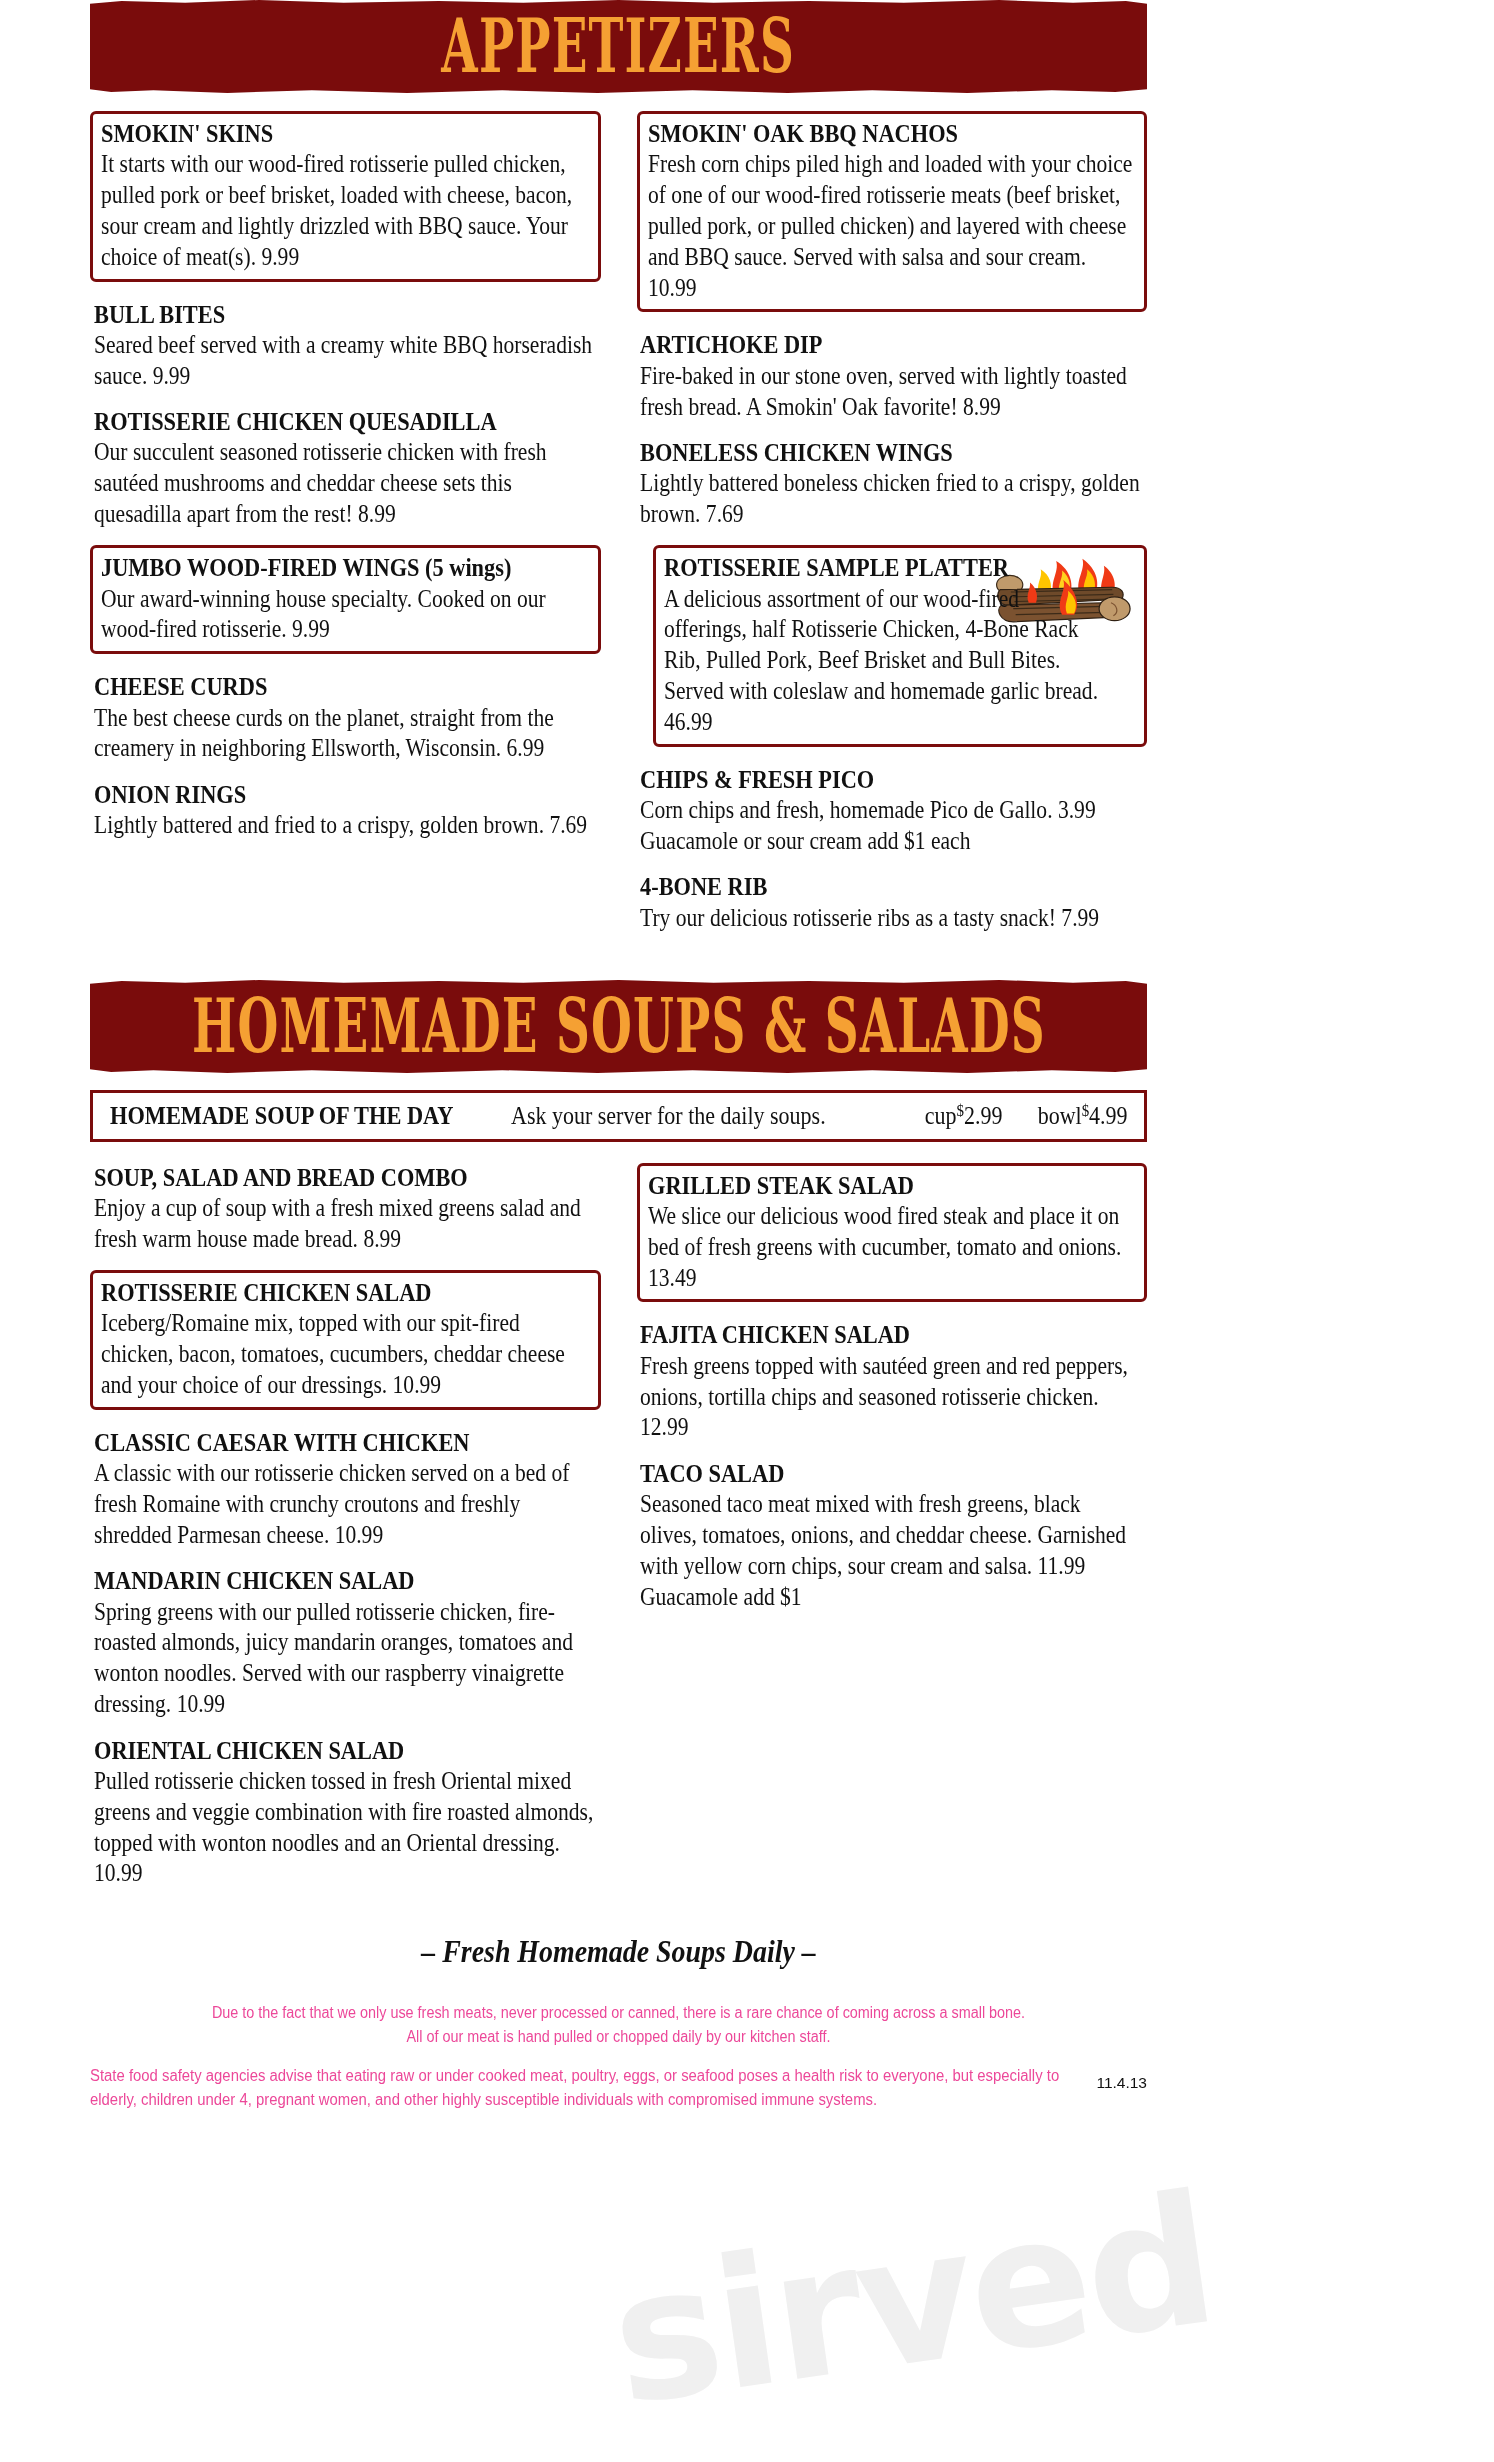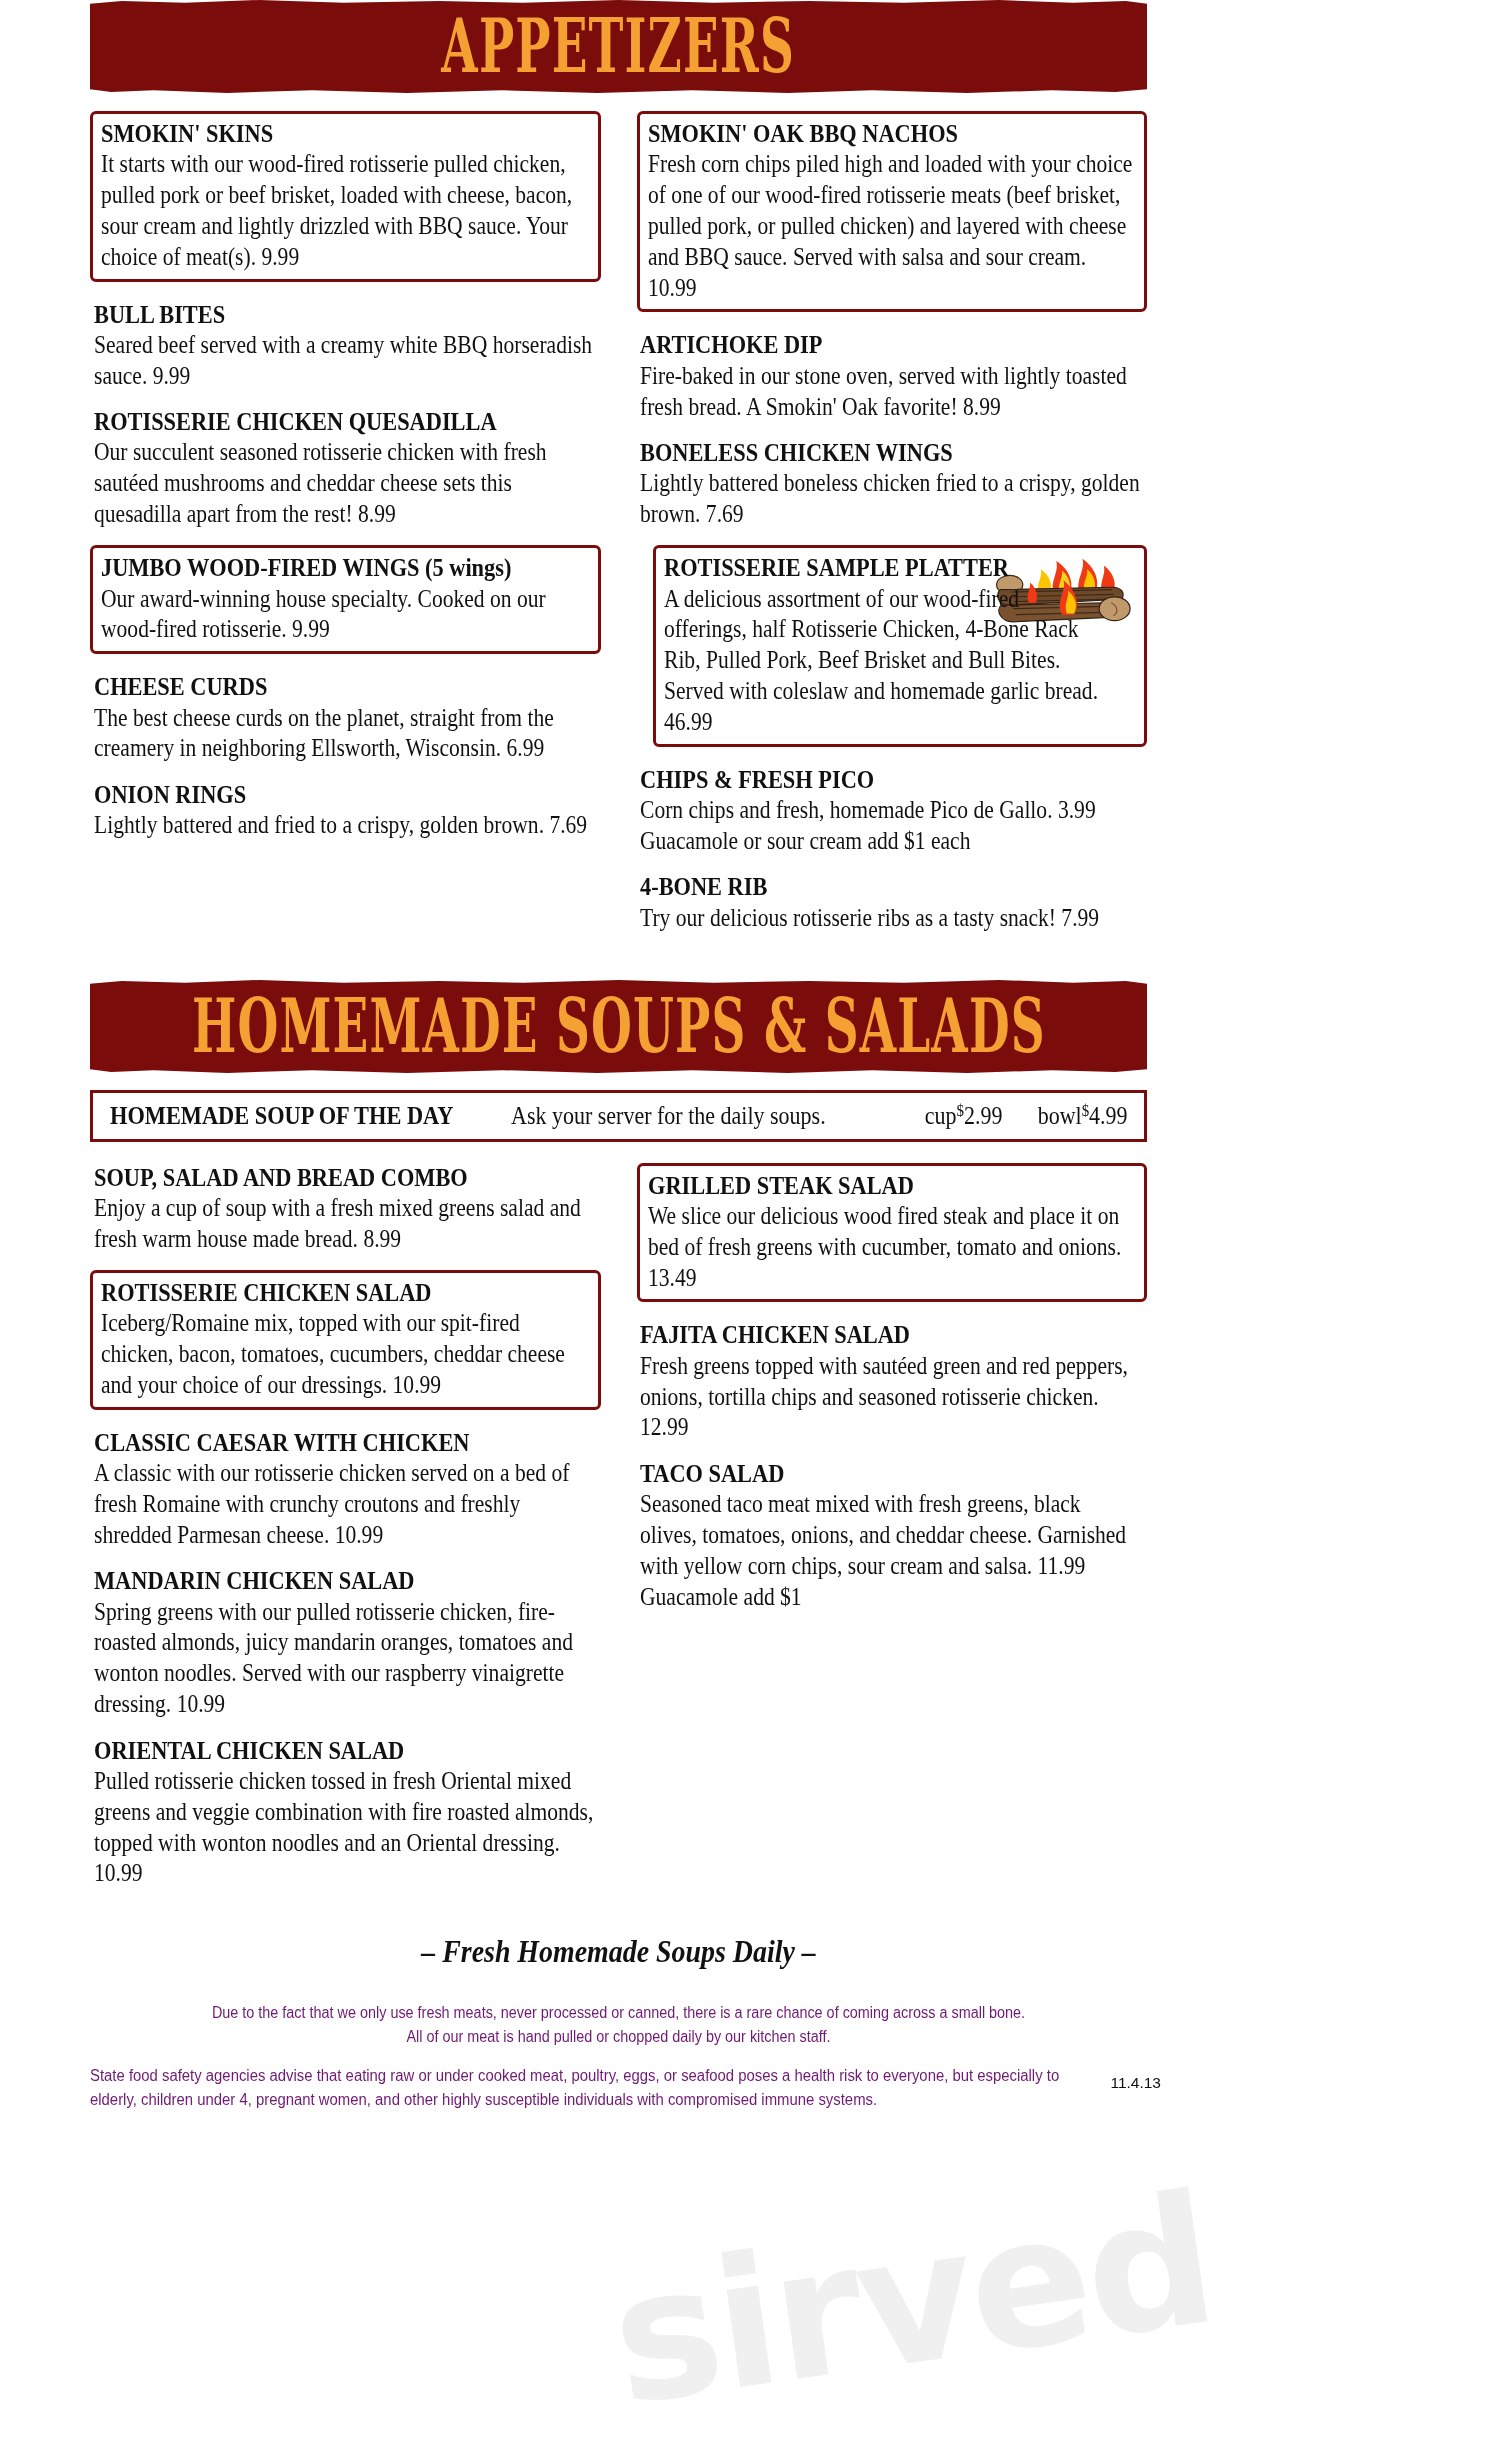--- a/index.html
+++ b/index.html
@@ -174,35 +174,35 @@
     font-weight: 700;
     font-size: 31px;
     margin: 29px 0 0 0;
     transform: scaleX(0.9);
   }
   .disclaimers {
     margin: 31px 90px 0 90px;
     font-family: "Liberation Sans", sans-serif;
     font-size: 16px;
     line-height: 1.5;
-    color: #701a75;
+    color: #ec4899;
   }
   .disclaimer-center {
     text-align: center;
     transform: scaleX(0.9);
   }
   .disclaimer-block {
     margin-top: 15.5px;
     text-align: left;
     transform: scaleX(0.93);
     transform-origin: left top;
   }
   .rev-date {
     position: absolute;
-    right: 76px;
+    right: 90px;
     bottom: 20.3px;
     font-family: "Liberation Sans", sans-serif;
     font-size: 15.5px;
     color: #111;
   }
   sup.dollar { font-size: 0.68em; vertical-align: 0.45em; }
 </style>
 </head>
 <body>
 

